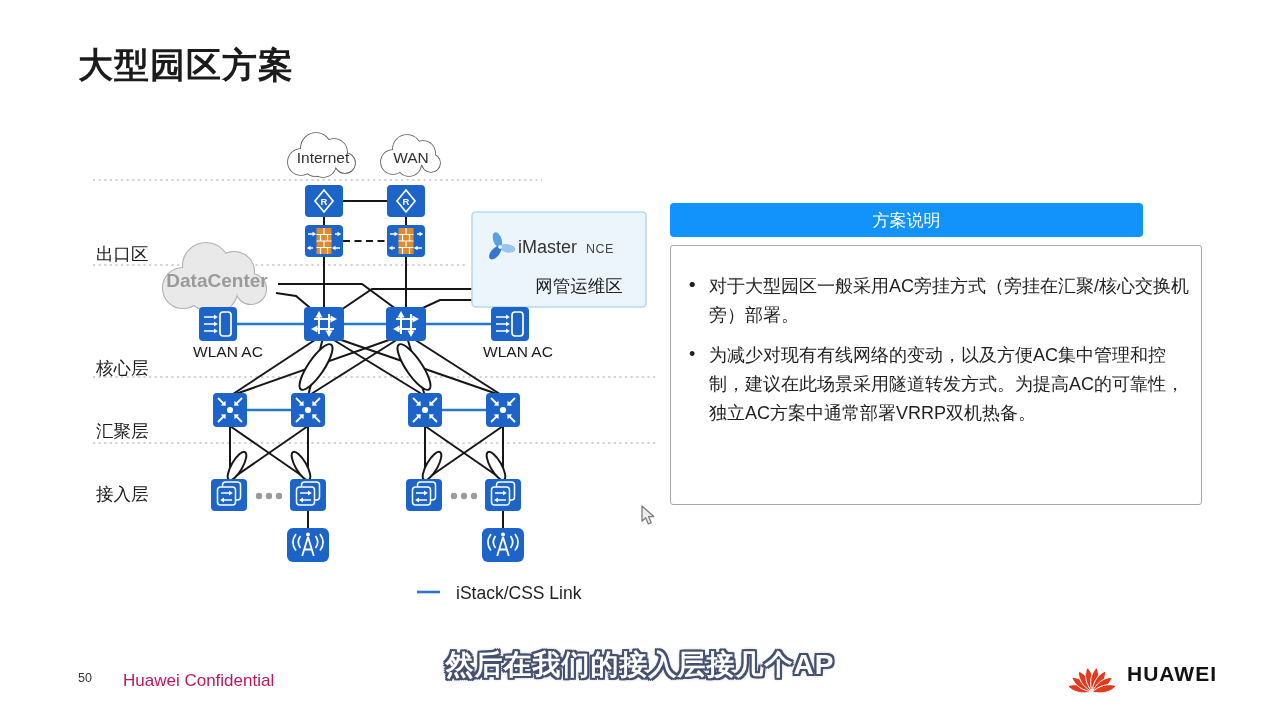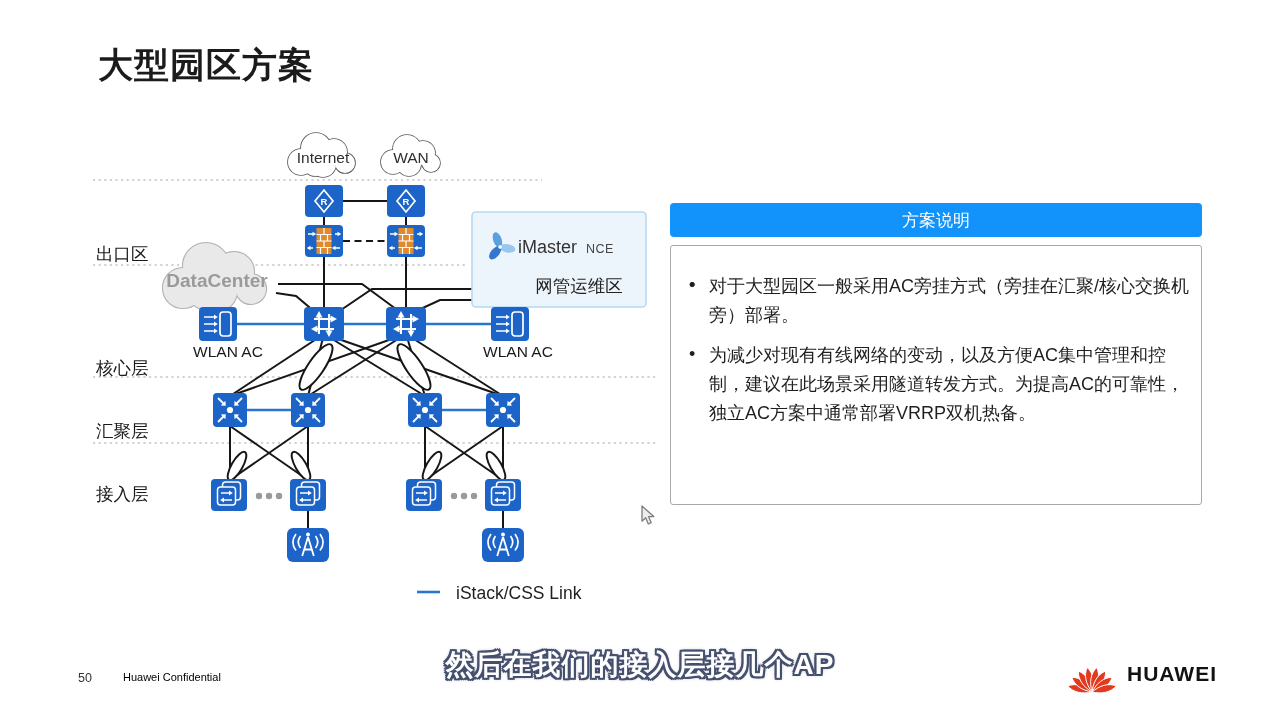--- a/index.html
+++ b/index.html
@@ -2,25 +2,25 @@
 <html><head>
 <meta charset="utf-8">
 <style>
   html,body{margin:0;padding:0;}
   body{
     width:1280px;height:720px;position:relative;overflow:hidden;
     background:#ffffff;font-family:"Liberation Sans","DejaVu Sans",sans-serif;
   }
   .abs{position:absolute;}
   .slide-title{
-    left:78px;top:42px;font-size:35px;font-weight:600;color:#1b1b1b;letter-spacing:1px;margin-left:20px;
+    left:78px;top:42px;font-size:35px;font-weight:600;color:#1b1b1b;letter-spacing:1px;
   }
   
   .panel-header{
-    left:670px;top:203px;width:532px;height:34px;background:#1193fb;border-radius:4px;
+    left:670px;top:203px;width:473px;height:34px;background:#1193fb;border-radius:4px;
     display:flex;align-items:center;justify-content:center;color:#ffffff;font-size:17px;font-weight:500;
   }
   .panel-body{
     left:670px;top:245px;width:532px;height:260px;background:#ffffff;
     border:1px solid #a8a8a8;border-radius:3px;box-sizing:border-box;
     padding:15px 5px 0 16px;
   }
   .panel-body ul{margin:0;padding:0;list-style:none;}
   .panel-body li{
     position:relative;padding-left:22px;margin-bottom:11px;
@@ -30,21 +30,21 @@
   
   .caption{
     left:50%;top:646px;transform:translateX(-50%);white-space:nowrap;
     font-size:28px;font-weight:700;color:#ffffff;letter-spacing:1px;
     text-shadow:-2px -2px 0 #454f6e,2px -2px 0 #454f6e,-2px 2px 0 #454f6e,2px 2px 0 #454f6e,
                 -2px 0 0 #454f6e,2px 0 0 #454f6e,0 -2px 0 #454f6e,0 2px 0 #454f6e,0 0 4px #454f6e;
     text-align:right;
   }
   
   .page-num{left:78px;top:671px;font-size:12.5px;color:#333;}
-  .conf{left:123px;top:671px;font-size:11px;color:#000000;}
+  .conf{left:123px;top:671px;font-size:17px;color:#be185d;}
   .logo{left:1066px;top:653px;display:flex;align-items:center;gap:9px;}
   .logo-text{font-size:21px;font-weight:700;letter-spacing:1px;color:#121212;}
   .cursor{left:641px;top:505px;}
 </style>
 </head>
 <body>
 
 <div class="abs slide-title">大型园区方案</div>
 
 <svg class="abs" style="left:80px;top:120px;" width="590" height="505" viewBox="80 120 590 505">

